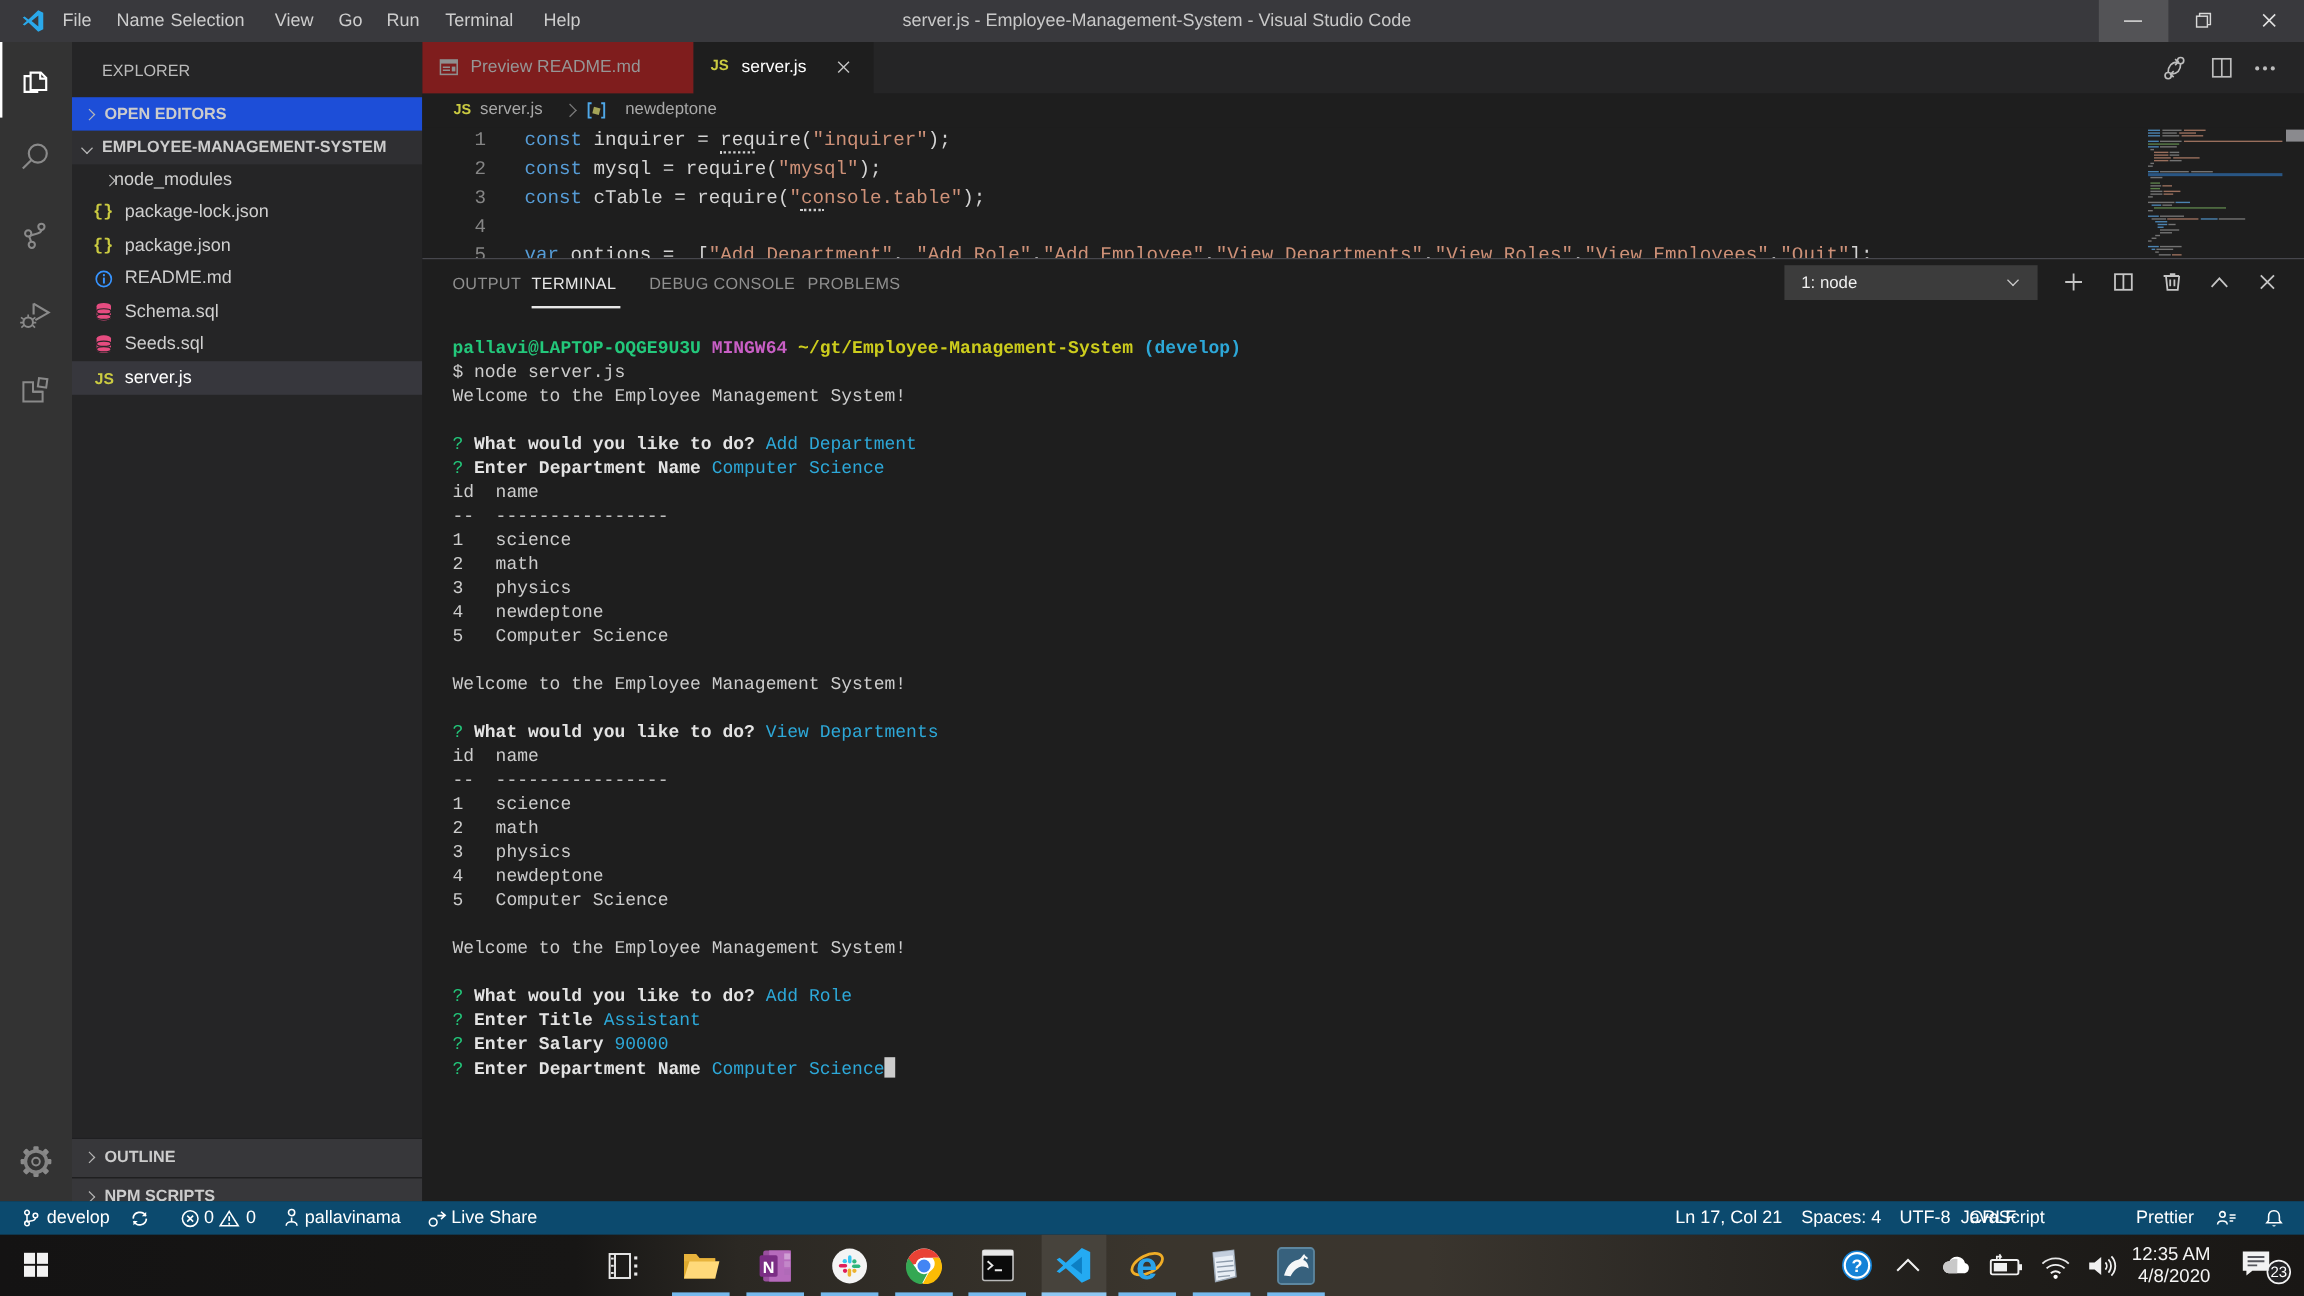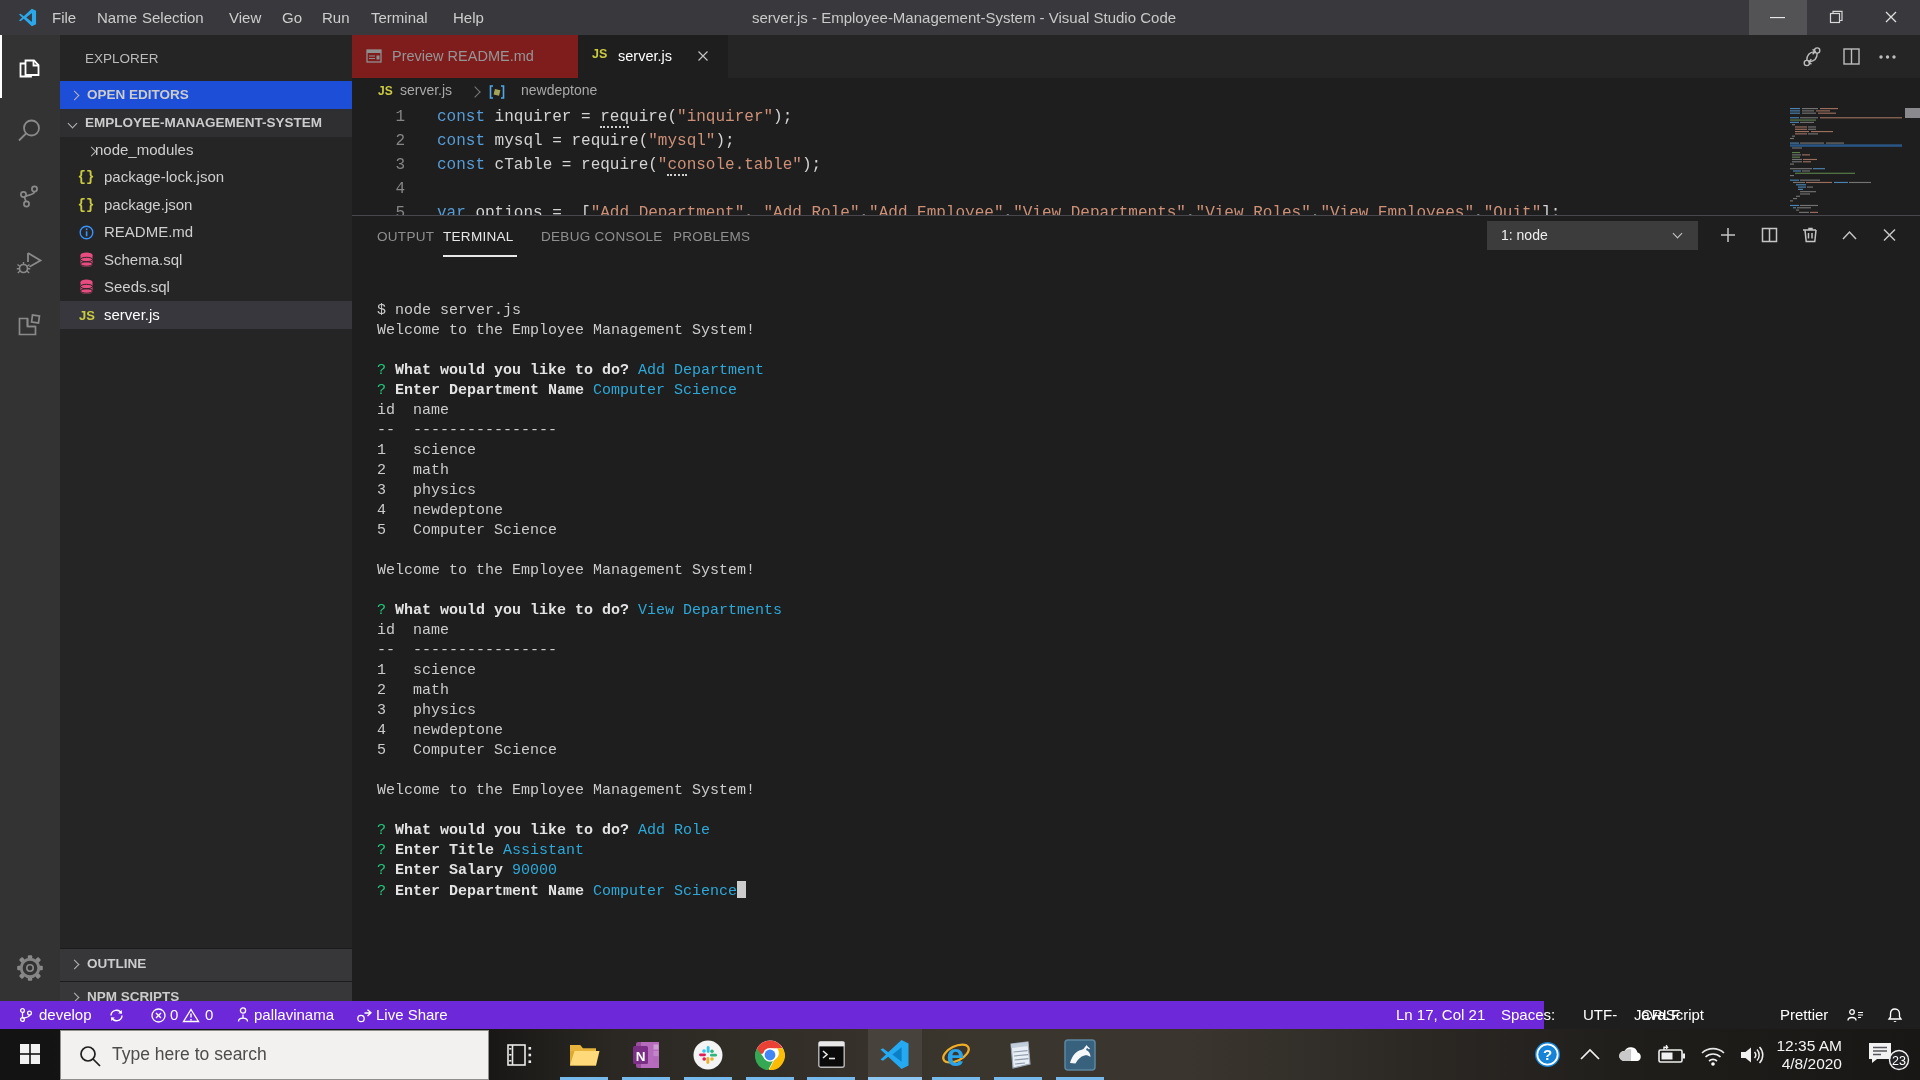--- a/index.html
+++ b/index.html
@@ -33,21 +33,21 @@
   .kw { color:#569cd6; } .str { color:#ce9178; }
 
   
   #panel { left:352px; top:215px; width:1568px; height:786px; background:#1e1e1e; border-top:1px solid #47474d; }
   .ptab { position:absolute; top:0; height:42px; line-height:42px; font-size:13.5px; letter-spacing:.3px; color:#8f8f8f;text-align:right; }
   #term { position:absolute; left:25px; top:65px; font-family:"Liberation Mono", monospace; font-size:15px; line-height:20px; white-space:pre; color:#cccccc; }
   .tg { color:#23c87b; } .tm { color:#c95fc6; } .ty { color:#cdcd1d; } .tc { color:#2da8d8; }
   .tb { font-weight:bold; color:#e3e3e3; }
 
   
-  #statusbar { left:0; top:1001px; width:1544px; height:28px; background:#6d28d9; color:#ffffff; font-size:15px; }
+  #statusbar { left:0; top:1001px; width:1920px; height:28px; background:#0c4a6e; color:#ffffff; font-size:15px; }
   .sbitem { position:absolute; top:0; height:28px; line-height:28px; }
 
   
   #taskbar { left:0; top:1029px; width:1920px; height:51px;
     background:linear-gradient(90deg,#141313 0%,#171615 25%,#2b2823 32%,#3a352d 50%,#3a352e 62%,#2b2824 74%,#1f1d1a 86%,#191715 100%); }
   .ul { position:absolute; top:48px; height:3px; background:#76b9ed; }
 </style>
 </head>
 <body>
 <div id="root">
@@ -332,21 +332,21 @@
       <g stroke="#c5c5c5" stroke-width="1.5" fill="none">
         <path d="M14 7 v14 M7 14 h14"></path>
         <rect x="48.5" y="7.5" width="14" height="13"></rect>
           <path d="M55.5 7.5 v13"></path>
         <path d="M89 9 h13 M91 9 l1.2 11.5 h8.6 L102 9 M95 9 v-1.6 h3 V9 M94.5 12 v5.5 M98 12 v5.5"></path>
         <path d="M129 18 l6.5 -7 l6.5 7"></path>
         <path d="M170 8.5 l11 11 M181 8.5 l-11 11"></path>
       </g>
     </svg>
 
-    <div id="term">
+    <div id="term"><span class="tb"><span class="tg">pallavi@LAPTOP-OQGE9U3U </span><span class="tm">MINGW64 </span><span class="ty">~/gt/Employee-Management-System </span><span class="tc">(develop)</span></span>
 $ node server.js
 Welcome to the Employee Management System!
 
 <span class="tg">? </span><span class="tb">What would you like to do? </span><span class="tc">Add Department</span>
 <span class="tg">? </span><span class="tb">Enter Department Name </span><span class="tc">Computer Science</span>
 id  name
 --  ----------------
 1   science
 2   math
 3   physics
@@ -437,27 +437,20 @@
 
     <svg class="abs" style="left:19px;top:14px" width="22" height="22" viewBox="0 0 22 22">
       <g fill="#f2f2f2">
         <rect x="1" y="1" width="9.2" height="9.2"></rect>
           <rect x="11.8" y="1" width="9.2" height="9.2"></rect>
         <rect x="1" y="11.8" width="9.2" height="9.2"></rect>
           <rect x="11.8" y="11.8" width="9.2" height="9.2"></rect>
       </g>
     </svg>
 
-    <div class="abs" style="left:60px;top:1px;width:429px;height:50px;background:#f2f1f0;border:1px solid #8f8f8f">
-      <svg class="abs" style="left:17px;top:13px" width="24" height="24" viewBox="0 0 24 24">
-        <circle cx="10" cy="10" r="7" fill="none" stroke="#1f1f1f" stroke-width="1.7"></circle>
-        <path d="M15 15 L22 22" stroke="#1f1f1f" stroke-width="1.7"></path>
-      </svg>
-      <span class="abs" style="left:51px;top:13px;font-size:17.5px;color:#4e4c4a">Type here to search</span>
-    </div>
 
     <svg class="abs" style="left:504px;top:11px" width="30" height="30" viewBox="0 0 30 30">
       <g stroke="#eaeaea" stroke-width="1.6" fill="none">
         <rect x="4" y="5" width="17" height="20"></rect>
         <path d="M8.5 5 v20"></path>
       </g>
       <g fill="#eaeaea">
         <rect x="24.5" y="7" width="2.6" height="2.6"></rect>
           <rect x="24.5" y="13.7" width="2.6" height="2.6"></rect>
           <rect x="24.5" y="20.4" width="2.6" height="2.6"></rect>

